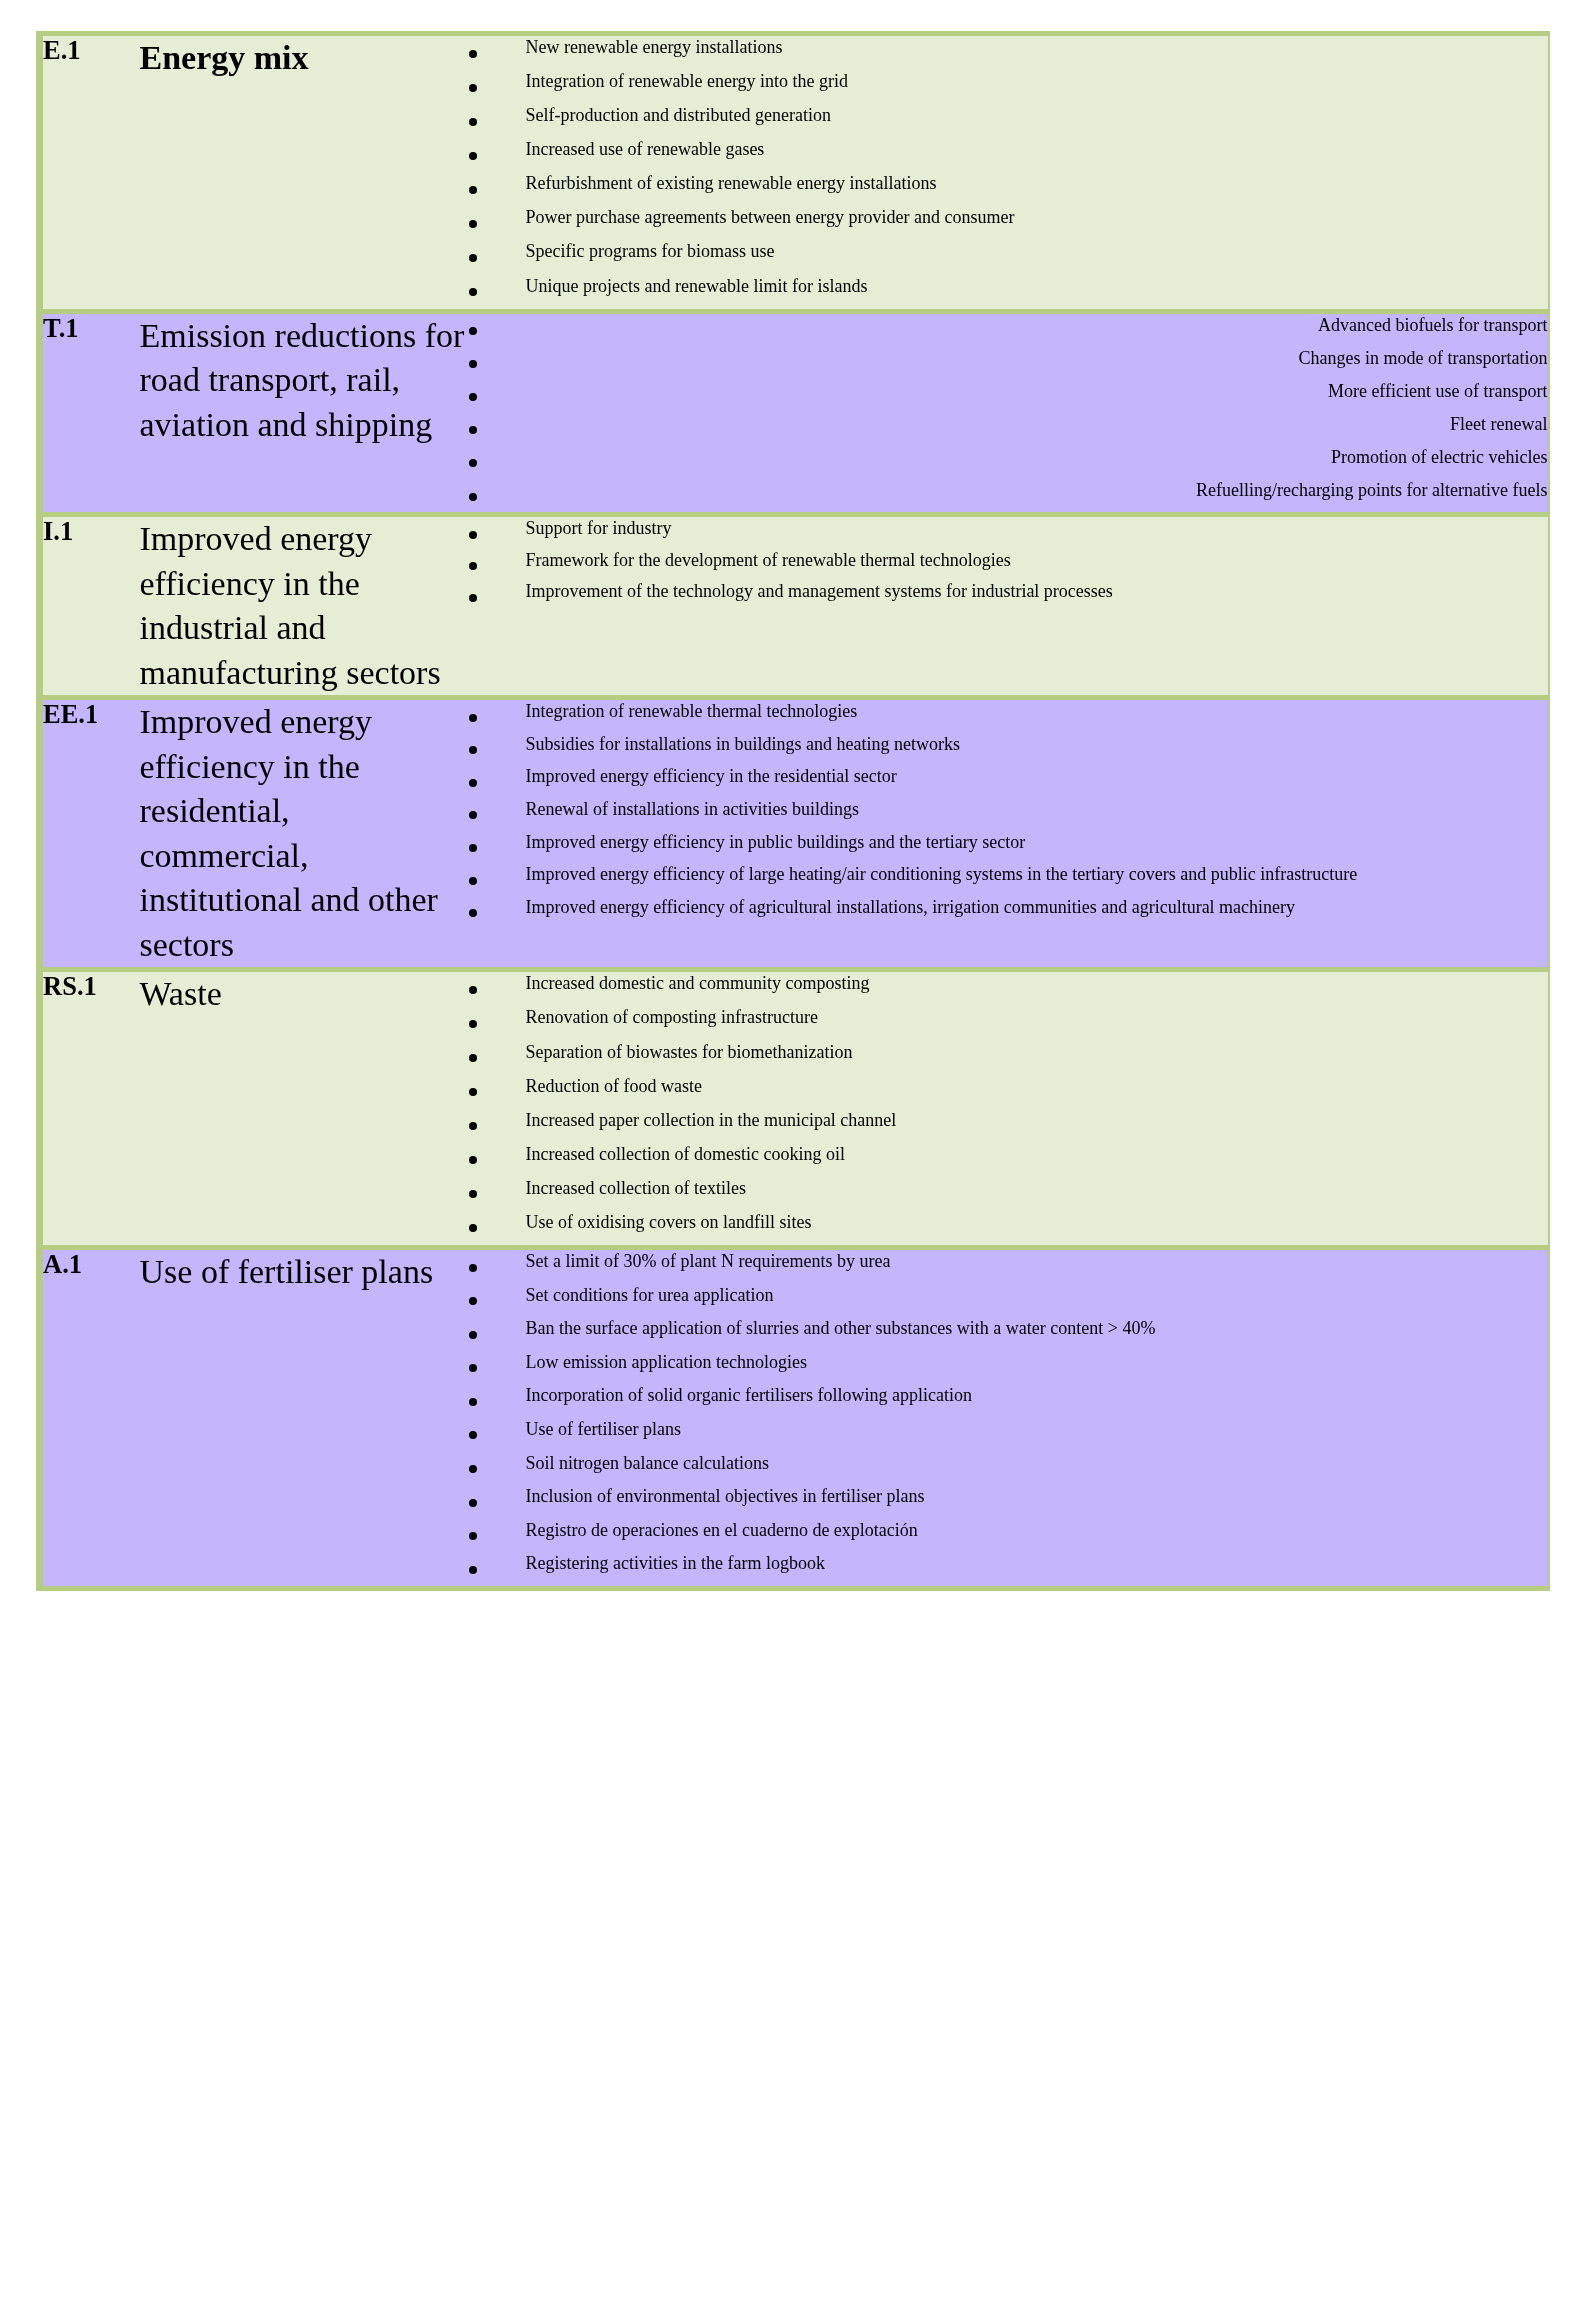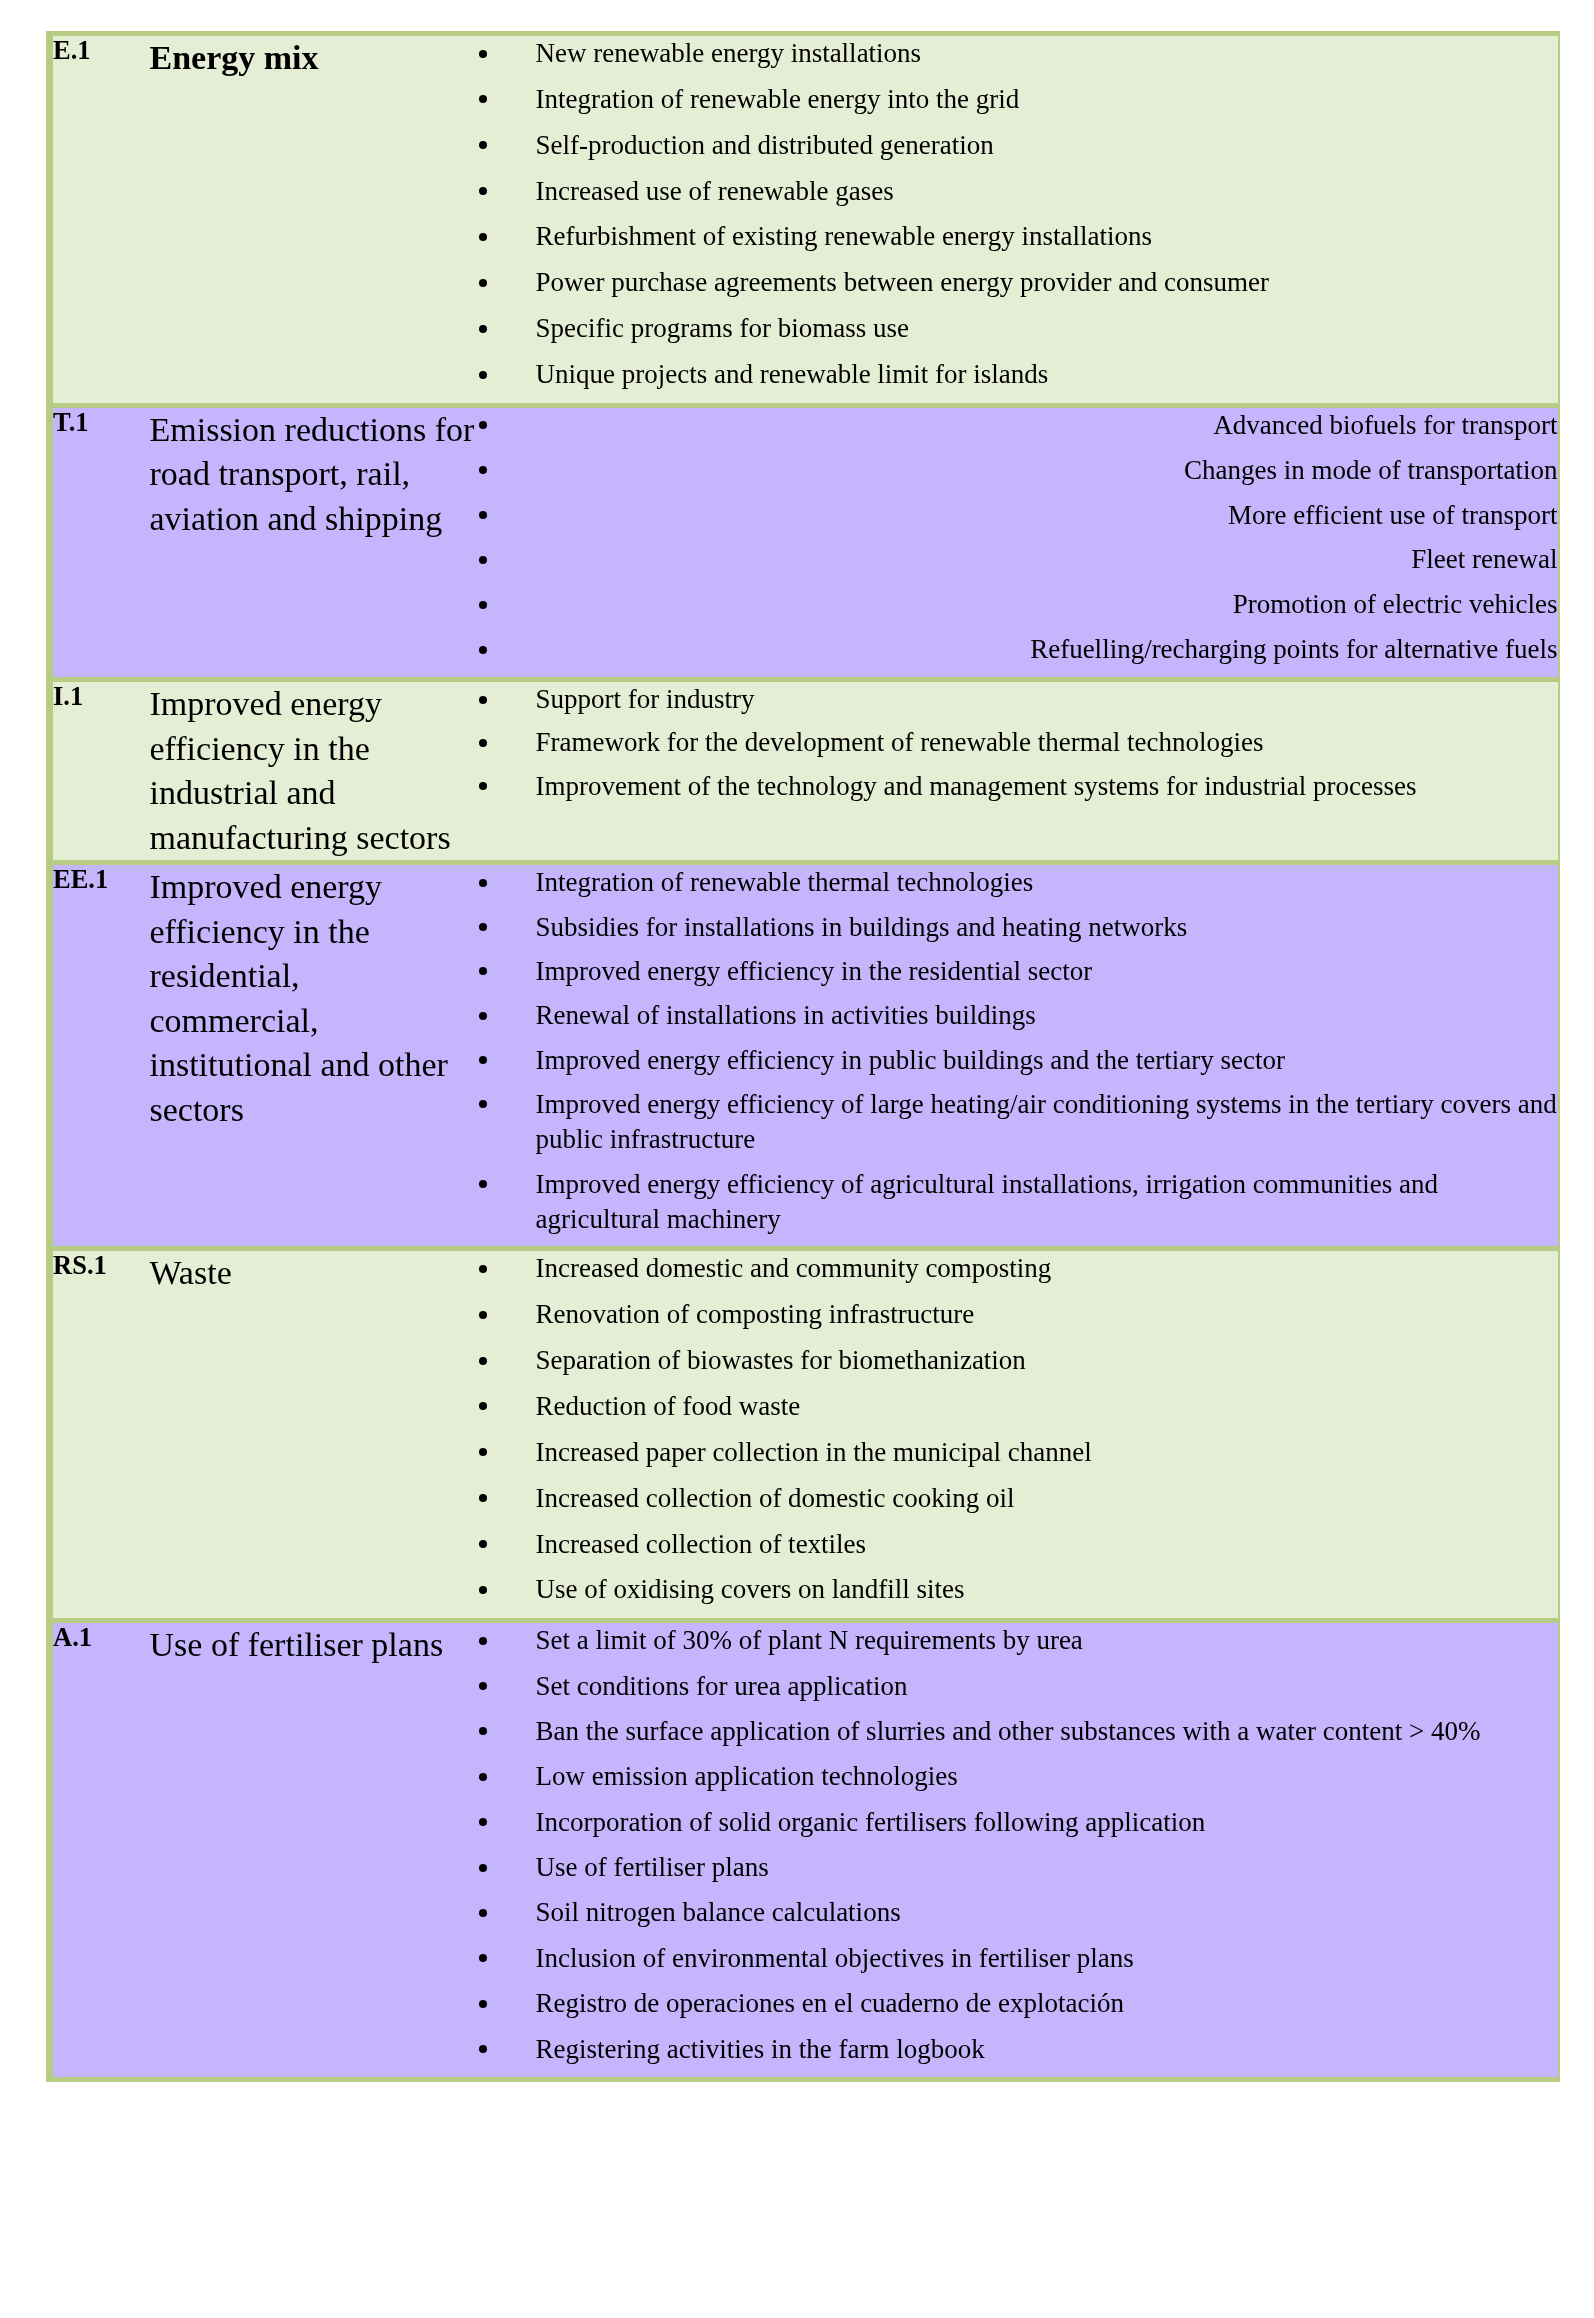--- a/index.html
+++ b/index.html
@@ -14,21 +14,21 @@
     font-family: "Liberation Serif", "DejaVu Serif", serif;
     color: #000000;
     -webkit-font-smoothing: antialiased;
   }
 
   .page {
     position: relative;
     width: 1594px;
     height: 2319px;
     box-sizing: border-box;
-    padding: 31px 31px 0 46px;
+    padding: 31px 31px 0 36px;
   }
 
   .measures-table {
     width: 1509px;
     border-collapse: collapse;
     table-layout: fixed;
     border-left: 7px solid #b5cc82;
     border-right: 2.5px solid #b5cc82;
   }
 
@@ -69,21 +69,21 @@
     font-weight: normal;
     line-height: 1.31;
   }
 
   .cell-name.bold {
     font-weight: bold;
   }
 
   .cell-items {
     padding: 14px 10px 23px 0;
-    font-size: 27px;
+    font-size: 18px;
     line-height: 1.31;
   }
 
   ul.bullets {
     margin: 0;
     padding: 0;
     list-style: none;
   }
 
   ul.bullets > li {

